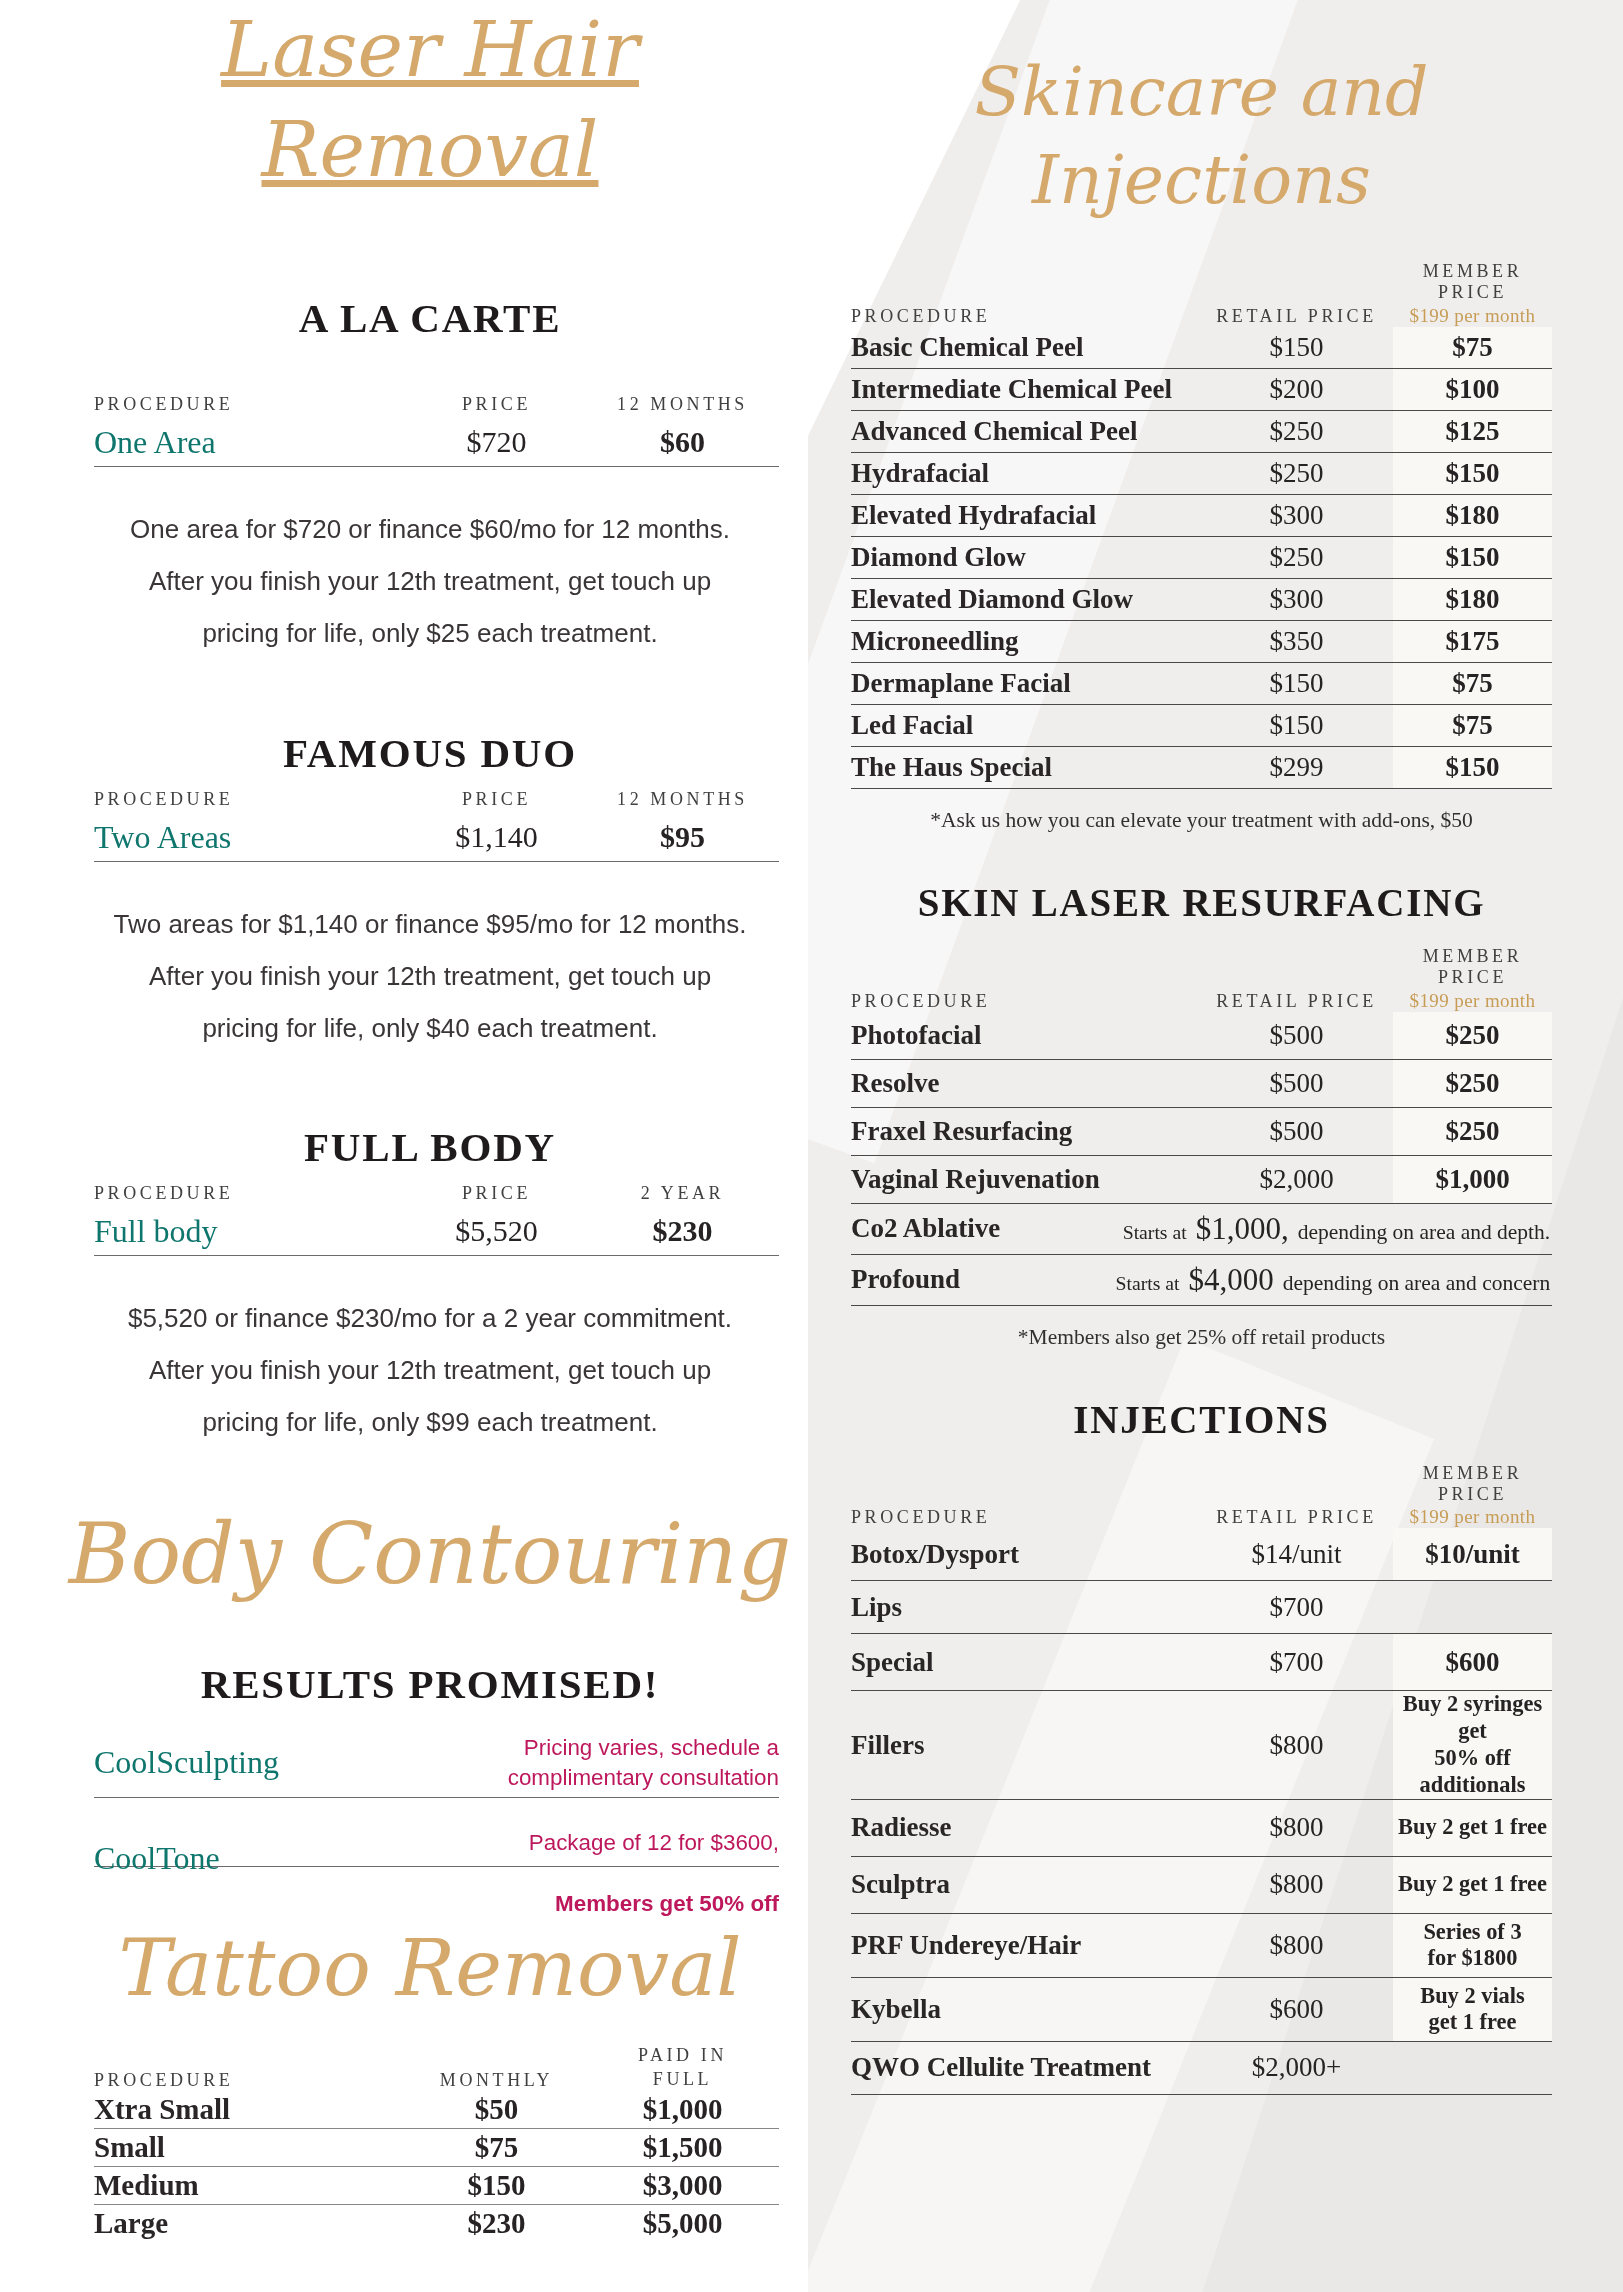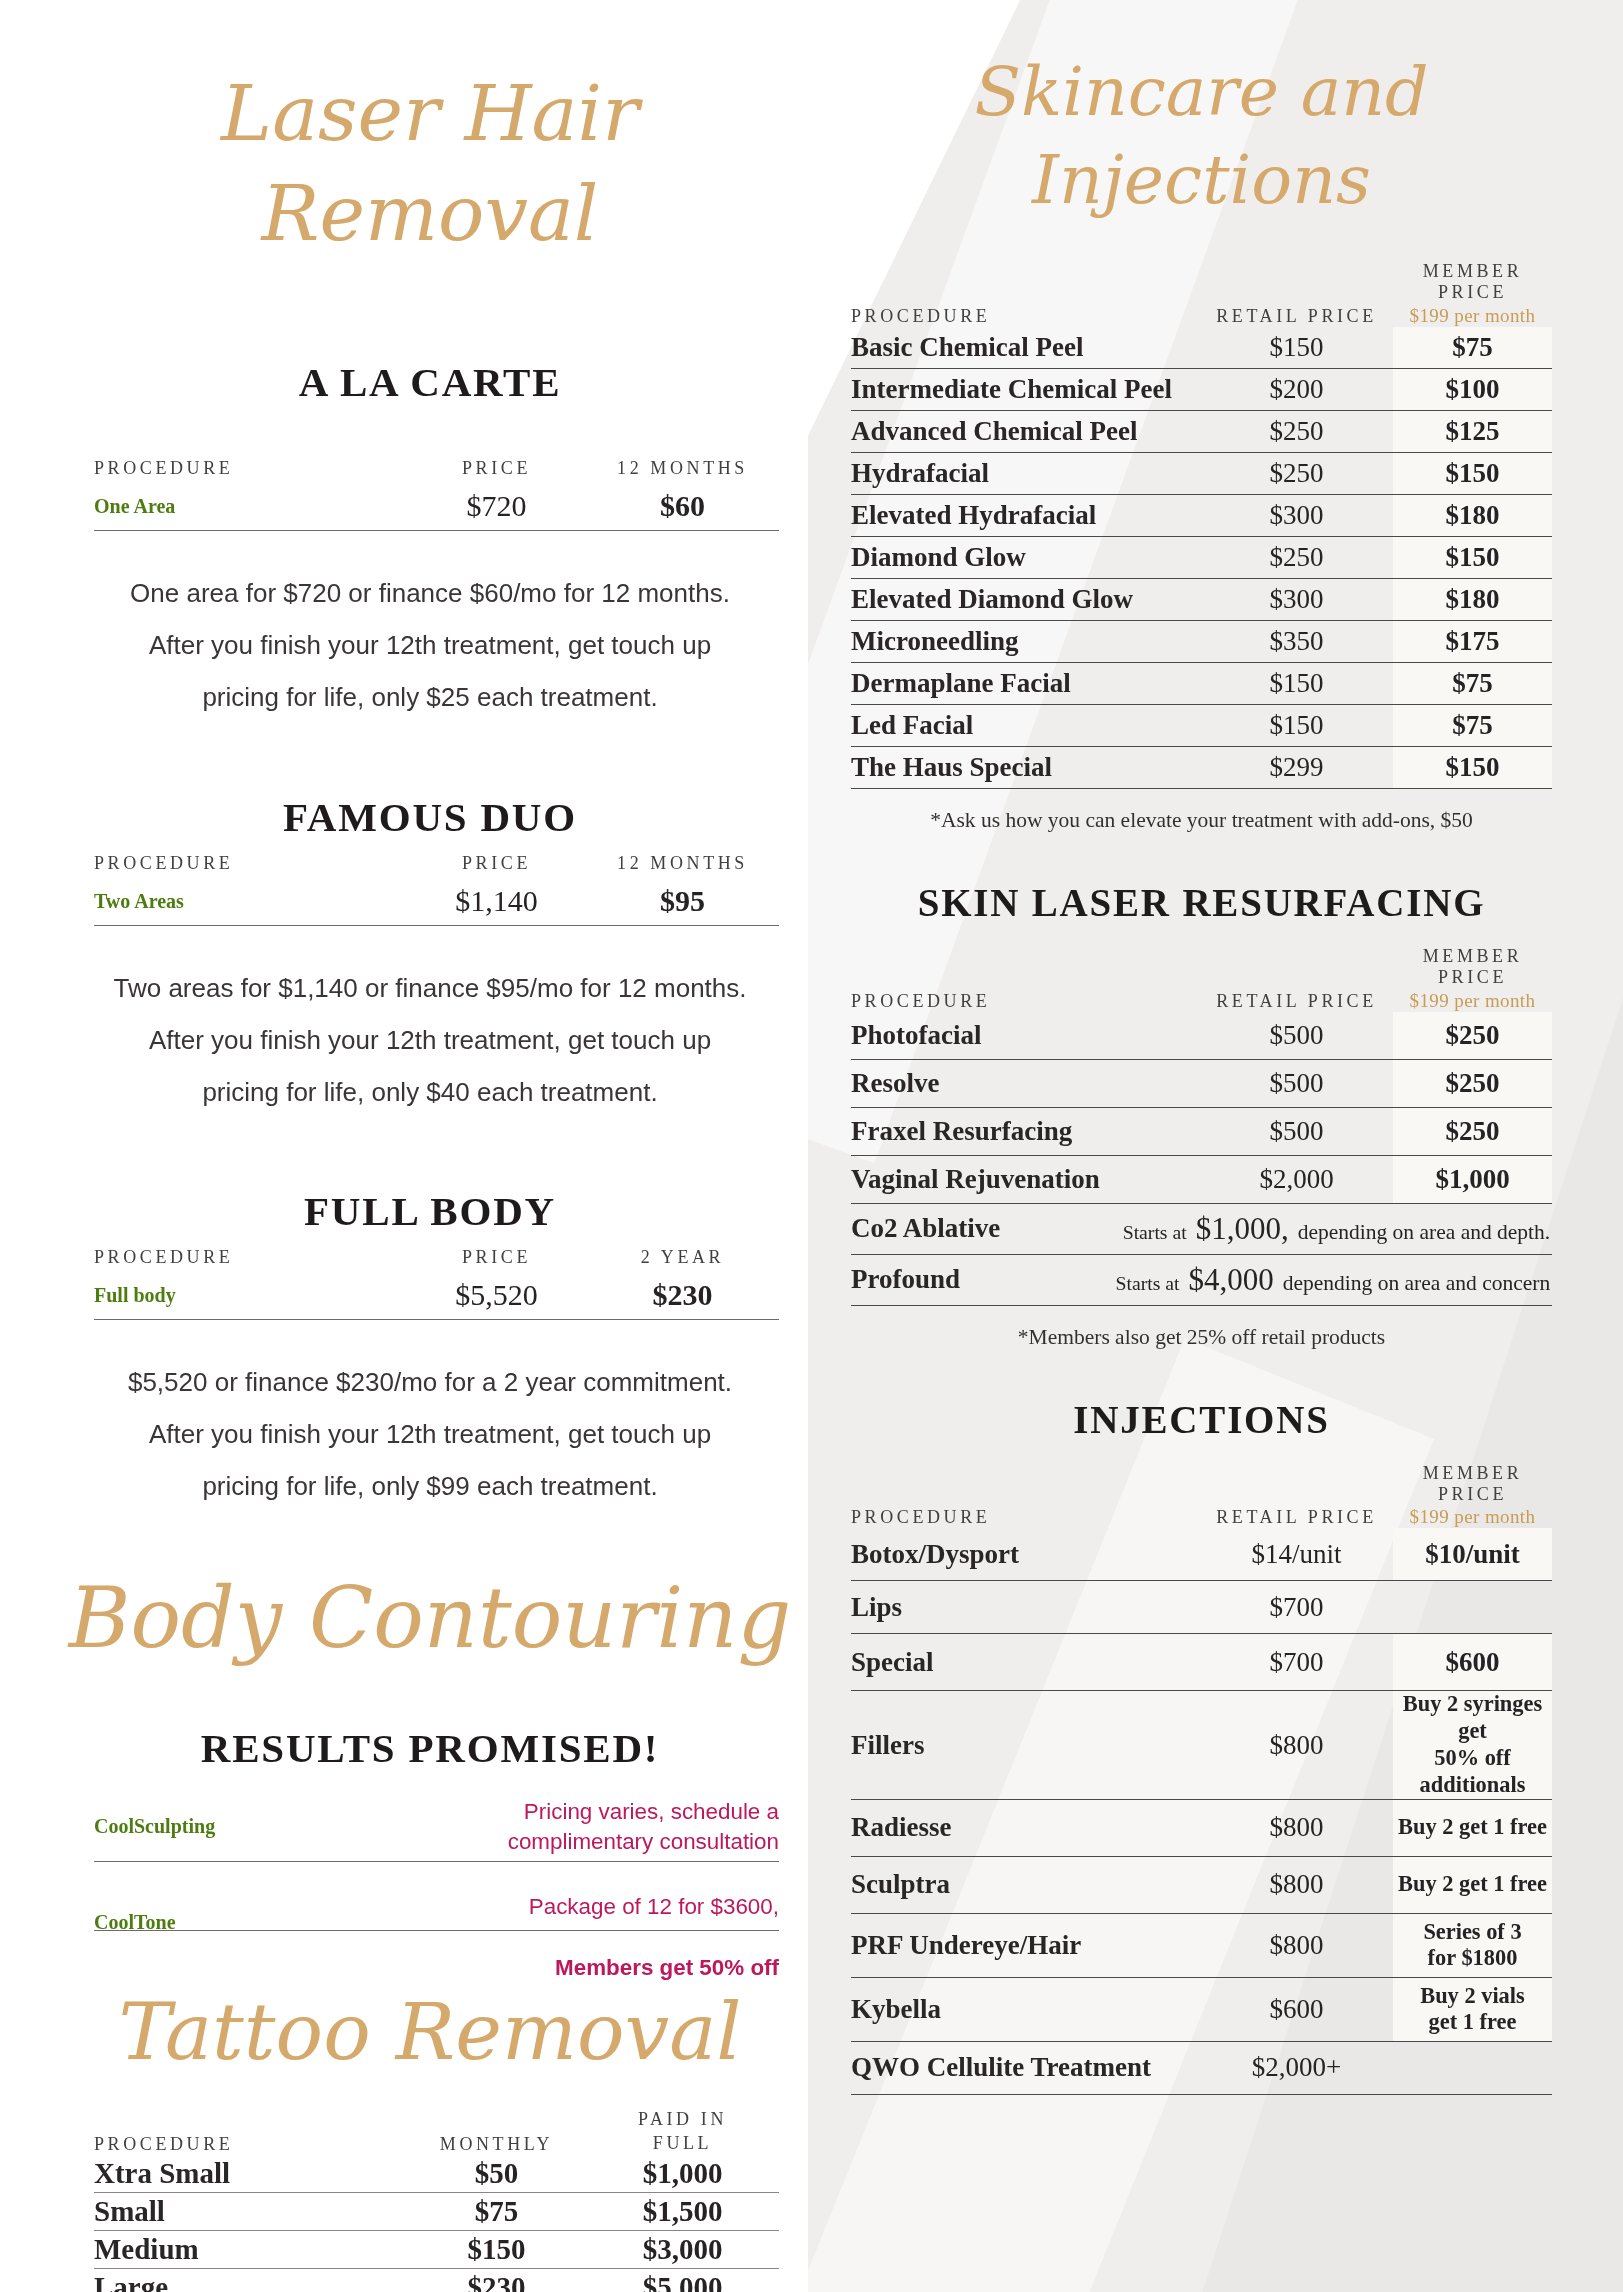--- a/index.html
+++ b/index.html
@@ -14,21 +14,21 @@
   .bg-streak2{position:absolute;left:940px;top:1343px;width:269px;height:1254px;
               background:rgba(255,255,255,.45);transform:rotate(22deg);}
   .bg-streak3{position:absolute;left:1379px;top:1030px;width:537px;height:1522px;
               background:rgba(0,0,0,.022);transform:rotate(18deg);}
 
   .col-left{position:absolute;left:54px;top:0;width:752px;}
   .col-right{position:absolute;left:851px;top:0;width:701px;}
 
   .script{font-family:"DejaVu Serif",serif;font-style:italic;font-weight:400;
           color:#d5a96b;text-align:center;line-height:1.3;}
-  .script-lhr{font-size:77px;margin-top:64px;}
+  .script-lhr{font-size:77px;text-decoration:underline;}
   .script-ski{font-size:68px;margin-top:48px;}
   .script-bc{font-size:84px;margin-top:52px;}
   .script-tat{font-size:79px;margin-top:50px;}
 
   .sec-head{font-weight:700;text-align:center;color:#1f1b1c;letter-spacing:1.8px;line-height:1.05;}
   .h-alacarte{font-size:41px;margin-top:97px;}
   .h-duo{font-size:41px;margin-top:73px;}
   .h-full{font-size:41px;margin-top:72px;}
   .h-results{font-size:41px;margin-top:54px;}
   .h-skincare{font-size:39px;margin-top:115px;}
@@ -38,21 +38,21 @@
   .lbl{font-size:18px;letter-spacing:3.6px;color:#404040;font-weight:400;}
   .lbl-sub{font-size:19px;letter-spacing:0.4px;color:#c79c55;margin-top:1.8px;}
   .c{text-align:center;}
 
   
   .lt{margin-left:40px;width:685px;}
   .lt-grid{display:grid;grid-template-columns:1fr 179px 193px;align-items:end;}
   .lt-head{margin-top:54px;}
   .lt-head-tight{margin-top:14.3px;}
   .lt-row{margin-top:3.6px;height:47px;align-items:center;border-bottom:1.8px solid #6e6a6a;}
-  .lname{font-size:20px;font-weight:700;color:#4d7c0f;}
+  .lname{font-size:32px;font-weight:400;color:#0f766e;}
   .lval{font-size:30px;}
   .lval-b{font-size:30px;font-weight:700;}
 
   .para{margin-top:36px;text-align:center;font-family:"Liberation Sans",sans-serif;
         font-size:26px;color:#3a3536;line-height:2.0;white-space:pre-line;}
 
   
   .cs{margin-left:40px;width:685px;margin-top:23px;}
   .cs-row{display:grid;grid-template-columns:1fr 385px;align-items:center;height:68px;
           border-bottom:1.8px solid #6e6a6a;}

